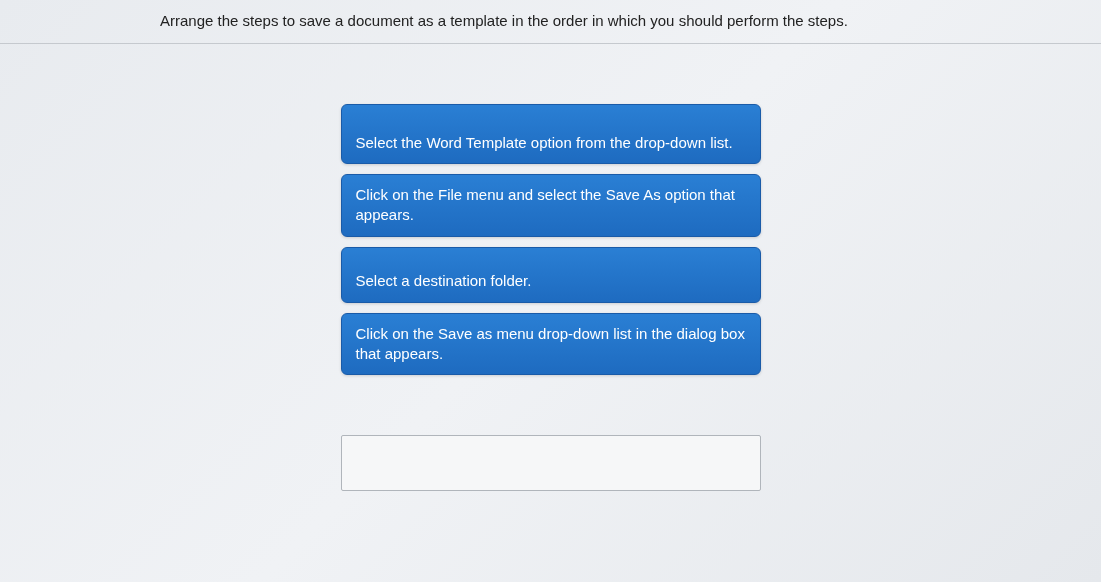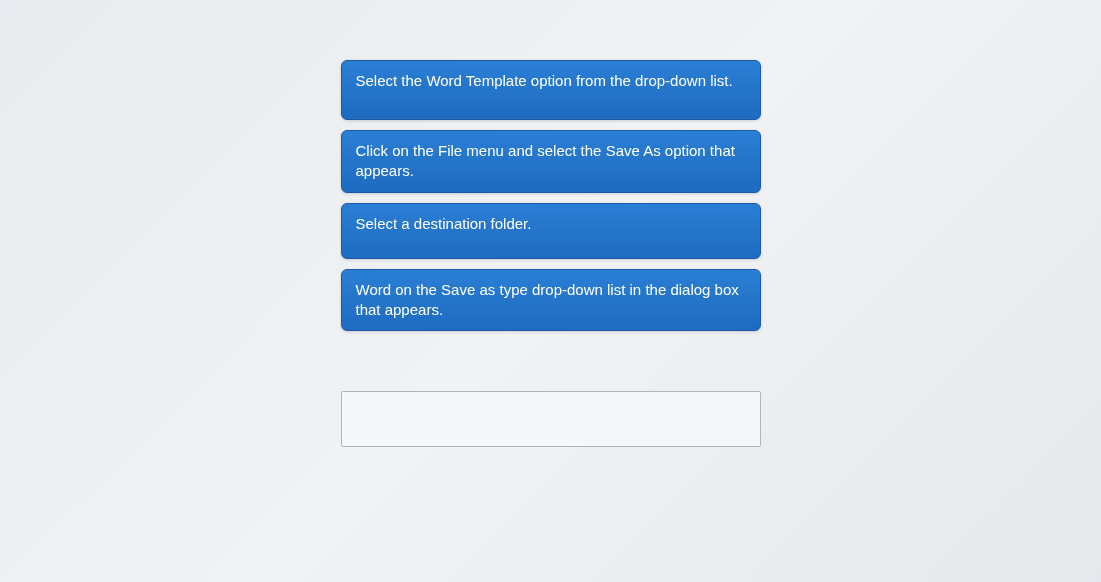--- a/index.html
+++ b/index.html
@@ -39,50 +39,51 @@
       min-height: 56px;
       background: linear-gradient(180deg, #2a7fd4 0%, #1e6bc0 100%);
       border: 1px solid #1a5ba8;
       border-radius: 6px;
       color: #ffffff;
       font-size: 15px;
       line-height: 1.35;
       padding: 10px 14px;
       cursor: move;
       display: flex;
-      align-items: flex-start;
+      align-items: flex-end;
       box-shadow: 0 1px 3px rgba(0,0,0,0.15);
       font-weight: 500;
     }
     .draggable-item.two-line {
       min-height: 60px;
     }
     .drop-zone {
       margin-top: 50px;
       width: 420px;
       height: 56px;
       border: 1px solid #b0b5bb;
       background: #f6f7f8;
       border-radius: 2px;
     }
   </style>
 </head>
 <body>
 
 <div class="quiz-container">
+  <div class="instruction-bar">Arrange the steps to save a document as a template in the order in which you should perform the steps.</div>
 
   <div class="content-area">
     <div class="draggable-item two-line">
       <span>Select the Word Template option from the drop-down list.</span>
     </div>
     <div class="draggable-item two-line">
       <span>Click on the File menu and select the Save As option that appears.</span>
     </div>
     <div class="draggable-item">
       <span>Select a destination folder.</span>
     </div>
     <div class="draggable-item two-line">
-      <span>Word on the Save as type drop-down list in the dialog box that appears.</span>
+      <span>Click on the Save as menu drop-down list in the dialog box that appears.</span>
     </div>
 
     <div class="drop-zone"></div>
   </div>
 </div>
 
 </body></html>

